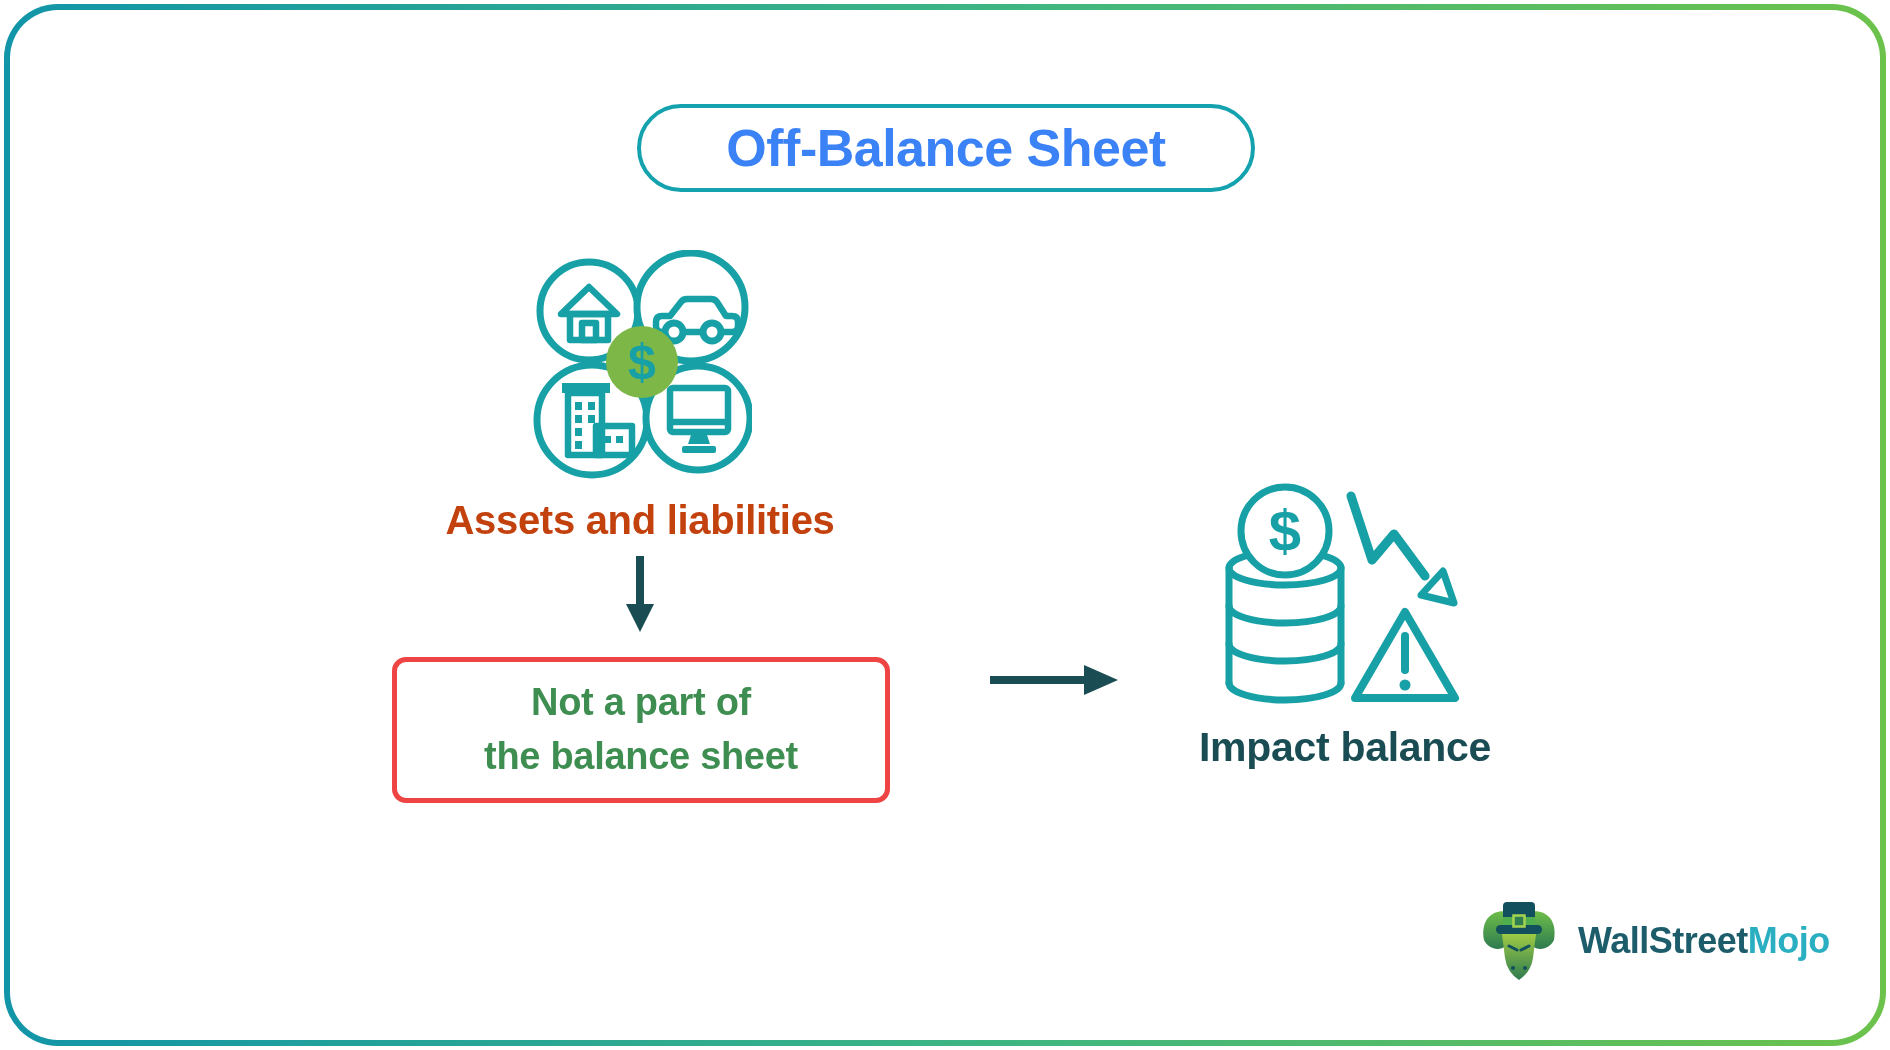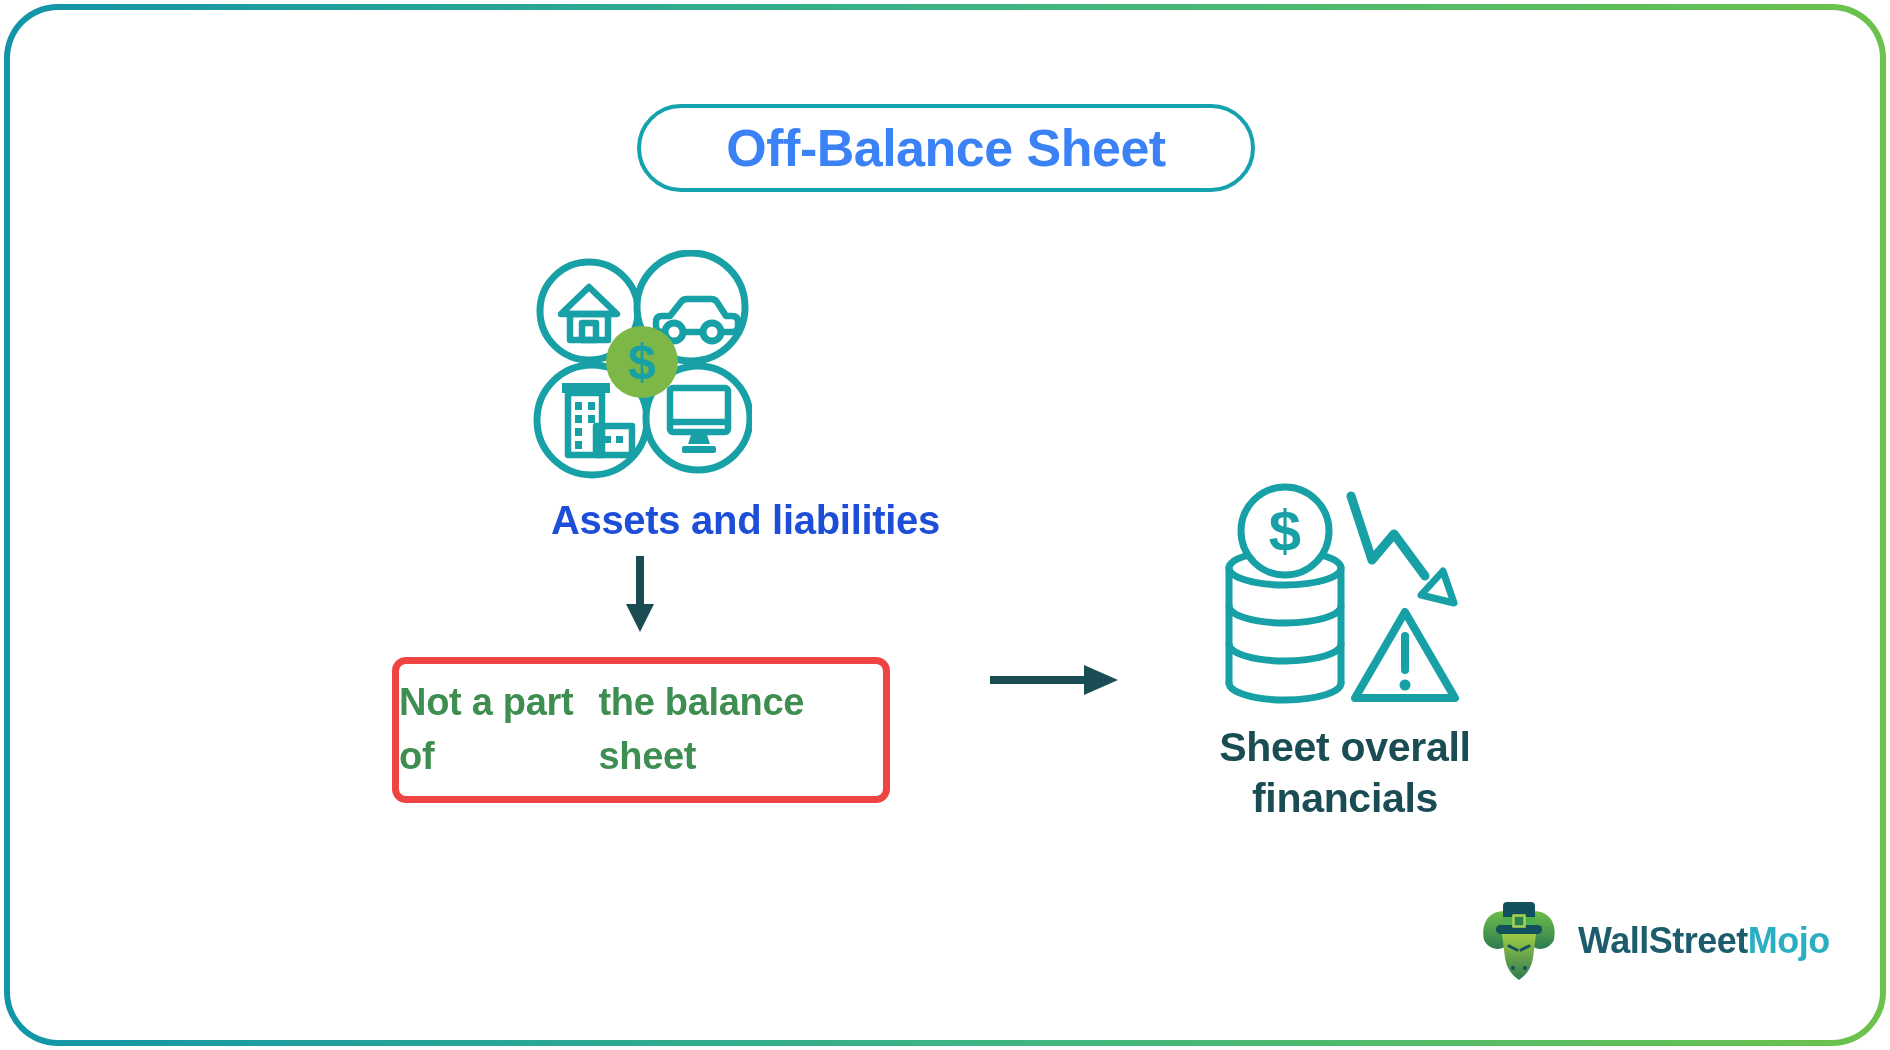--- a/index.html
+++ b/index.html
@@ -19,28 +19,28 @@
   .title-pill{
     position:absolute;left:637px;top:104px;width:618px;height:88px;
     border:4px solid #13A2AE;border-radius:46px;box-sizing:border-box;
     display:flex;align-items:center;justify-content:center;
   }
   .title-pill span{
     font-size:52px;font-weight:800;color:#3b82f6;letter-spacing:-0.5px;
   }
   .cluster-svg{position:absolute;left:532px;top:250px;}
   .assets-label{
-    position:absolute;left:340px;top:498px;width:600px;text-align:right;
-    font-size:40px;font-weight:800;color:#1d4ed8;letter-spacing:-0.3px;
+    position:absolute;left:340px;top:498px;width:600px;text-align:center;
+    font-size:40px;font-weight:800;color:#c2410c;letter-spacing:-0.3px;
   }
   .down-arrow{position:absolute;left:620px;top:548px;}
   .green-box{
     position:absolute;left:392px;top:657px;width:498px;height:146px;
-    border:7px solid #ef4444;border-radius:14px;box-sizing:border-box;
-    display:flex;flex-direction:row;align-items:center;justify-content:center;
+    border:5px solid #ef4444;border-radius:14px;box-sizing:border-box;
+    display:flex;flex-direction:column;align-items:center;justify-content:center;
   }
   .green-box span{
     font-size:38px;font-weight:700;color:#3F8E51;line-height:1.42;letter-spacing:-0.3px;
   }
   .right-arrow{position:absolute;left:984px;top:660px;}
   .impact-svg{position:absolute;left:1218px;top:472px;}
   .impact-label{
     position:absolute;left:1095px;top:722px;width:500px;text-align:center;
     font-size:41px;font-weight:800;color:#1A4D53;line-height:1.24;letter-spacing:-0.3px;
   }
@@ -153,22 +153,21 @@
     </g>
 
     <g>
       <polygon points="187,140 237,226 137,226" fill="#fff" stroke="#17A0A5" stroke-width="8" stroke-linejoin="round"></polygon>
       <line x1="187" y1="164" x2="187" y2="198" stroke="#17A0A5" stroke-width="8" stroke-linecap="round"></line>
       <circle cx="187" cy="213" r="5.5" fill="#17A0A5"></circle>
     </g>
   </svg>
 
   <div class="impact-label">
-    <div>Sheet overall</div>
-    <div>financials</div>
+    <div>Impact balance</div>
   </div>
 
   <div class="logo">
     <svg width="78" height="82" viewBox="0 0 78 82">
       <defs>
         <linearGradient id="faceGrad" x1="0" y1="0" x2="0" y2="1">
           <stop offset="0" stop-color="#9FCB44"></stop>
           <stop offset="1" stop-color="#2E7B50"></stop>
         </linearGradient>
         <linearGradient id="hornGrad" x1="0" y1="0" x2="0" y2="1">

